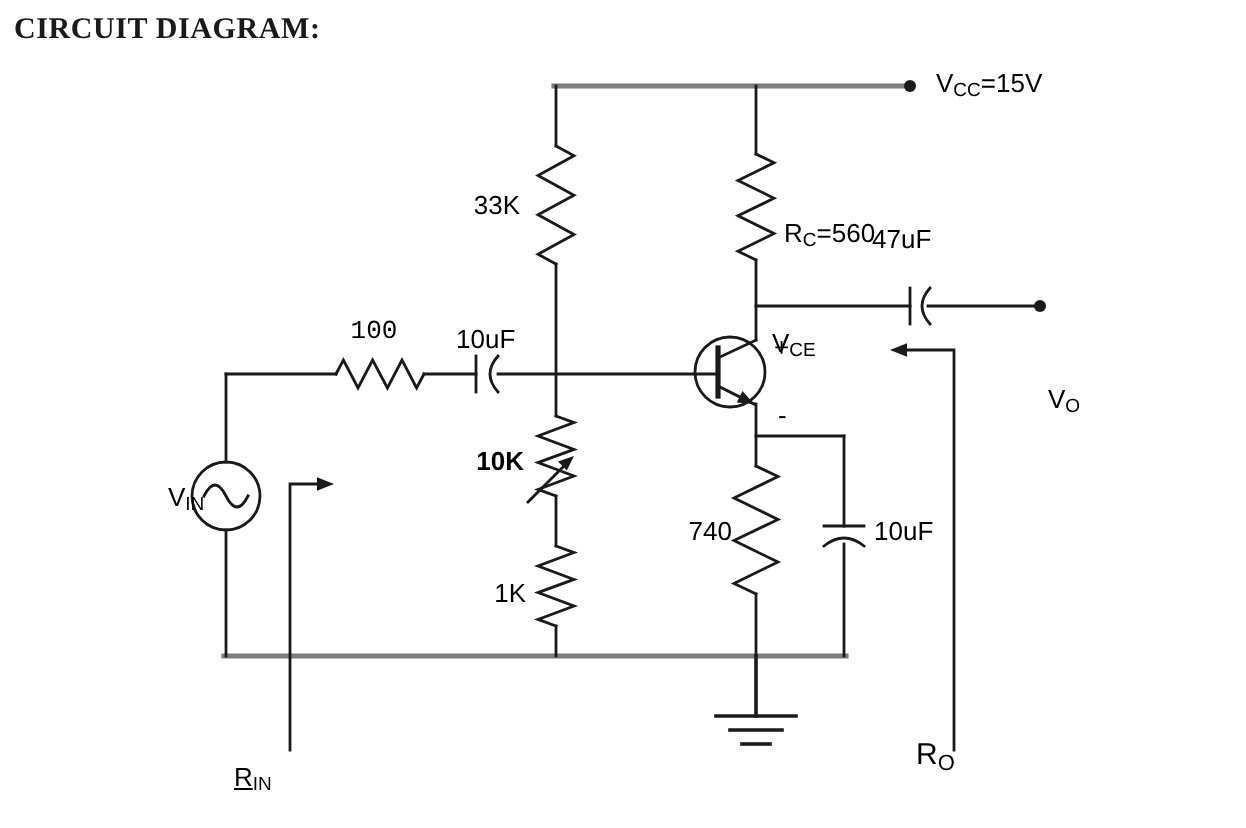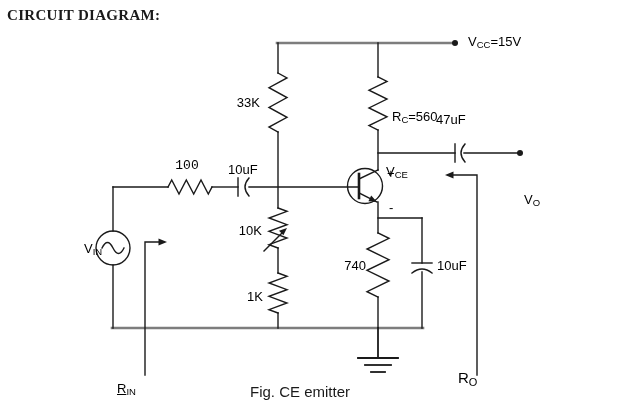--- a/index.html
+++ b/index.html
@@ -151,27 +151,26 @@
   <div class="lbl" style="left:436px;top:113px;">47uF</div>
 
   <div class="lbl" style="left:524px;top:146px;margin-top:47px;"><span>V</span><span class="sub">O</span></div>
 
   <div class="lbl" style="left:70px;top:242px;margin-left:14px;"><span>V</span><span class="sub">IN</span></div>
 
   <div class="lbl" style="left:387px;top:167px;">+</div>
   <div class="lbl" style="left:386px;top:165px;"><span>V</span><span class="sub">CE</span></div>
   <div class="lbl" style="left:389px;top:201px;">-</div>
 
-  <div class="lbl right" style="left:238px;top:224px;width:24px;">10K</div>
+  <div class="lbl right" style="left:238px;top:224px;width:24px;font-weight:bold;">10K</div>
 
   <div class="lbl right" style="left:244px;top:290px;width:19px;">1K</div>
 
   <div class="lbl right" style="left:338px;top:259px;width:28px;">740</div>
 
   <div class="lbl" style="left:437px;top:259px;">10uF</div>
 
   <div class="lbl" style="left:117px;top:382px;text-decoration:underline;"><span>R</span><span class="sub">IN</span></div>
 
   <div class="lbl big" style="left:458px;top:360px;margin-top:10px;"><span>R</span><span class="sub">O</span></div>
 
-  <div class="caption">Fig. CE emitter</div>
 
 </div>
 
 </body></html>

